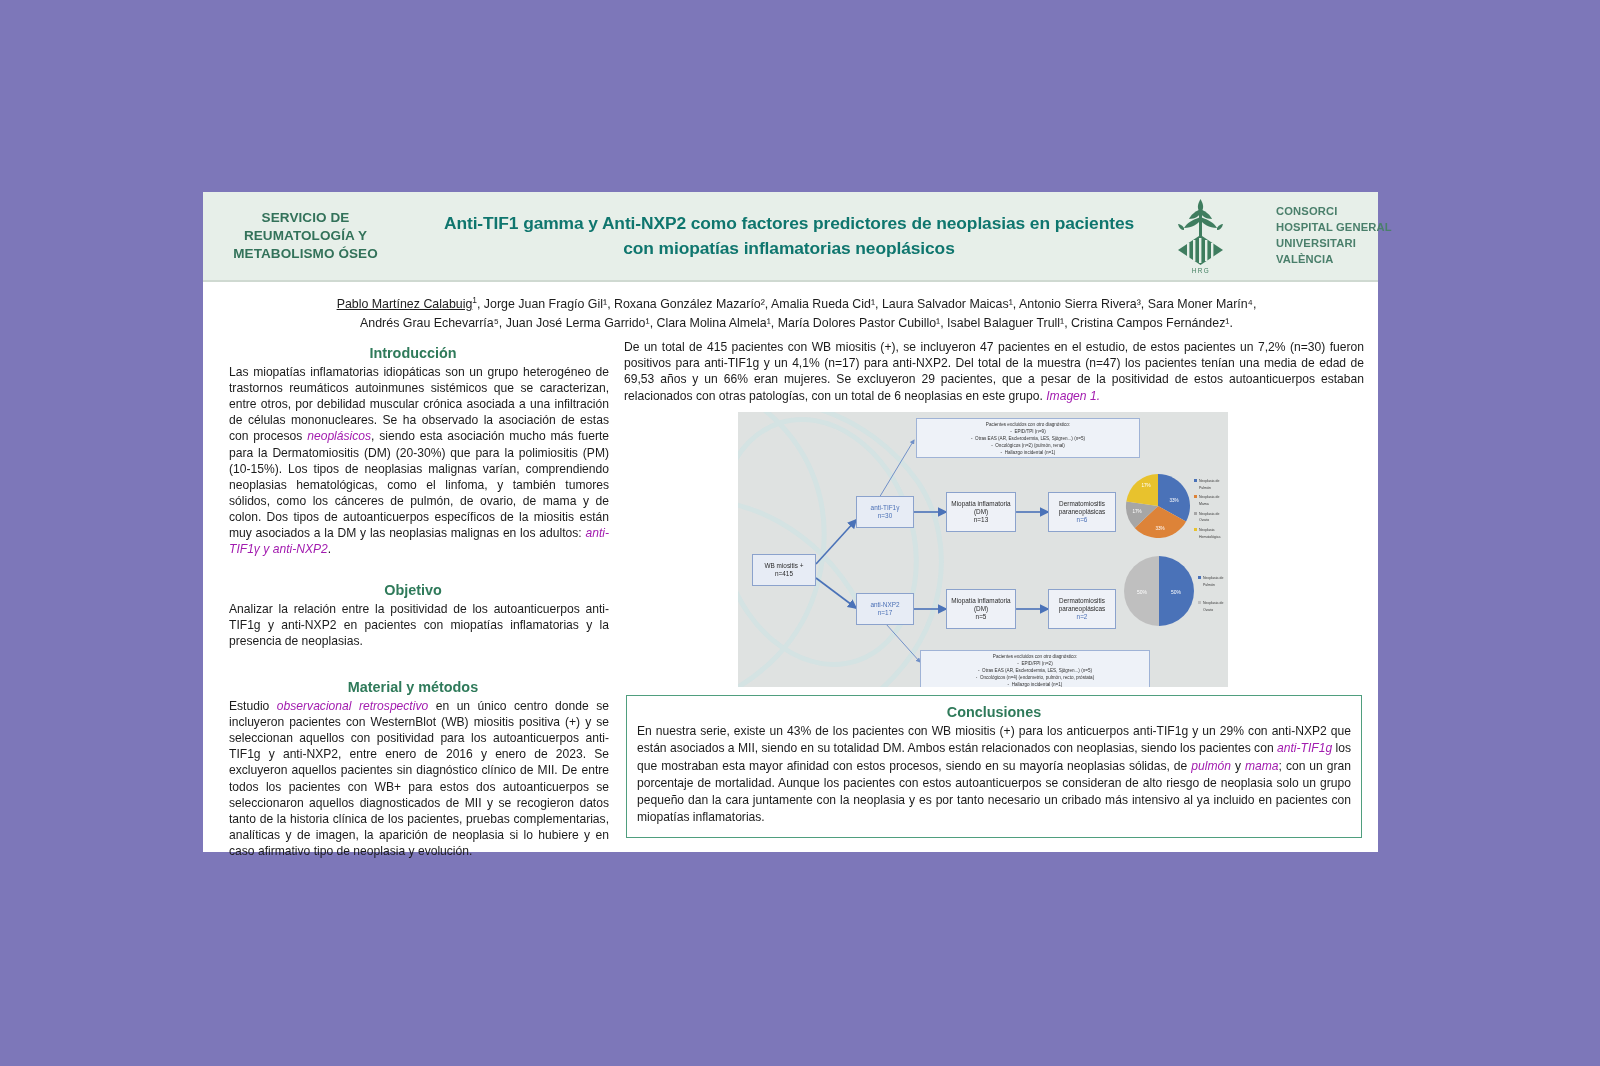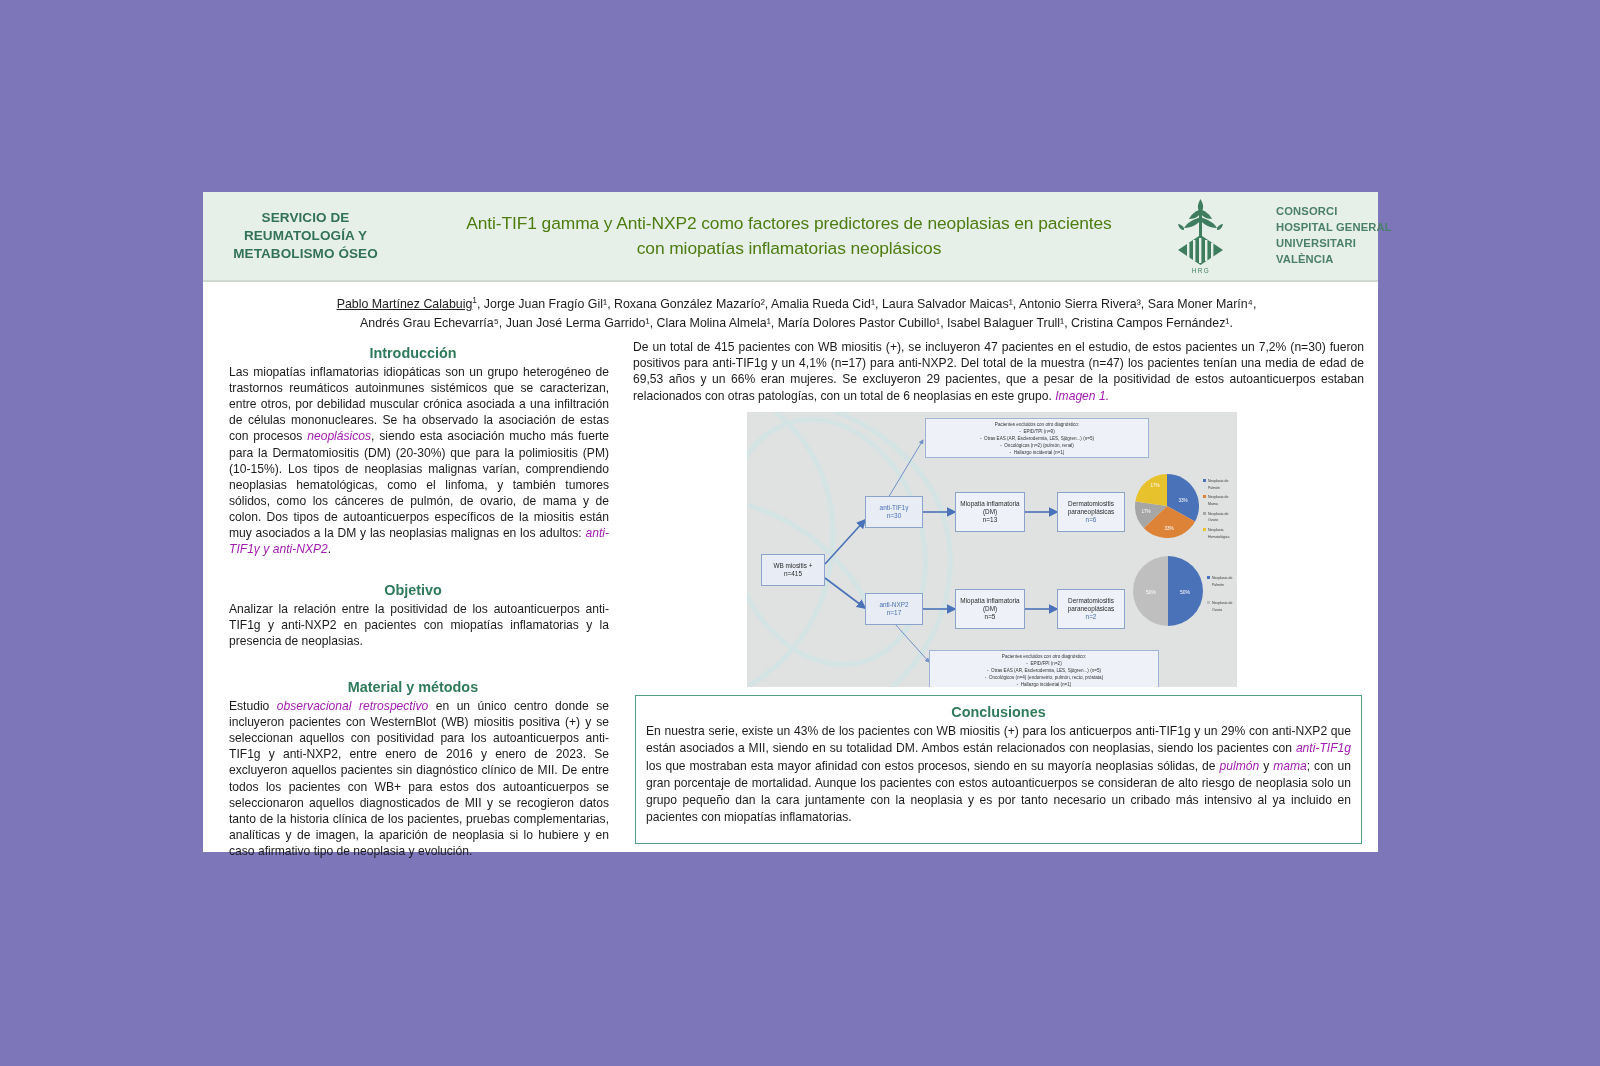--- a/index.html
+++ b/index.html
@@ -53,22 +53,22 @@
     letter-spacing: .1px;
   }
   .header-title {
     flex: 1;
     display: flex;
     align-items: center;
     justify-content: center;
     padding: 0 10px;
   }
   .header-title-text {
-    color: #4d7c0f;
-    font-weight: normal;
+    color: #0f766e;
+    font-weight: bold;
     font-size: 17.4px;
     line-height: 1.42;
     text-align: center;
     letter-spacing: -0.1px;
   }
   .header-right {
     width: 200px;
     display: flex;
     align-items: center;
     gap: 8px;
@@ -98,21 +98,21 @@
     color: #1d1d1d;
     text-align: center;
   }
   .authors .lead { text-decoration: underline; }
   sup { font-size: 8.4px; vertical-align: super; }
 
   
   .body-cols {
     display: flex;
     padding: 0 10px 0 10px;
-    gap: 20px;
+    gap: 11px;
   }
   .col-left {
     width: 392px;
     flex: 0 0 392px;
     padding-left: 4px;
   }
   .col-right {
     flex: 1;
     position: relative;
   }
@@ -201,21 +201,21 @@
     color: #3a3a3a;
   }
   .pie-legend .lg { display: flex; align-items: flex-start; gap: 2px; margin-bottom: 3px; }
   .pie-legend .sw { width: 3px; height: 3px; flex: 0 0 3px; margin-top: 1px; }
 
   
   .conclusions {
     margin: 8px 6px 0 6px;
     border: 1.4px solid #4f9e7e;
     background: #ffffff;
-    padding: 6px 10px 16px 10px;
+    padding: 6px 10px 10px 10px;
   }
   .conclusions h2 { margin-top: 2px; }
   .conc-para {
     font-size: 12.1px;
     line-height: 1.43;
     text-align: justify;
     color: #1b1b1b;
     margin: 0;
   }
 </style>

